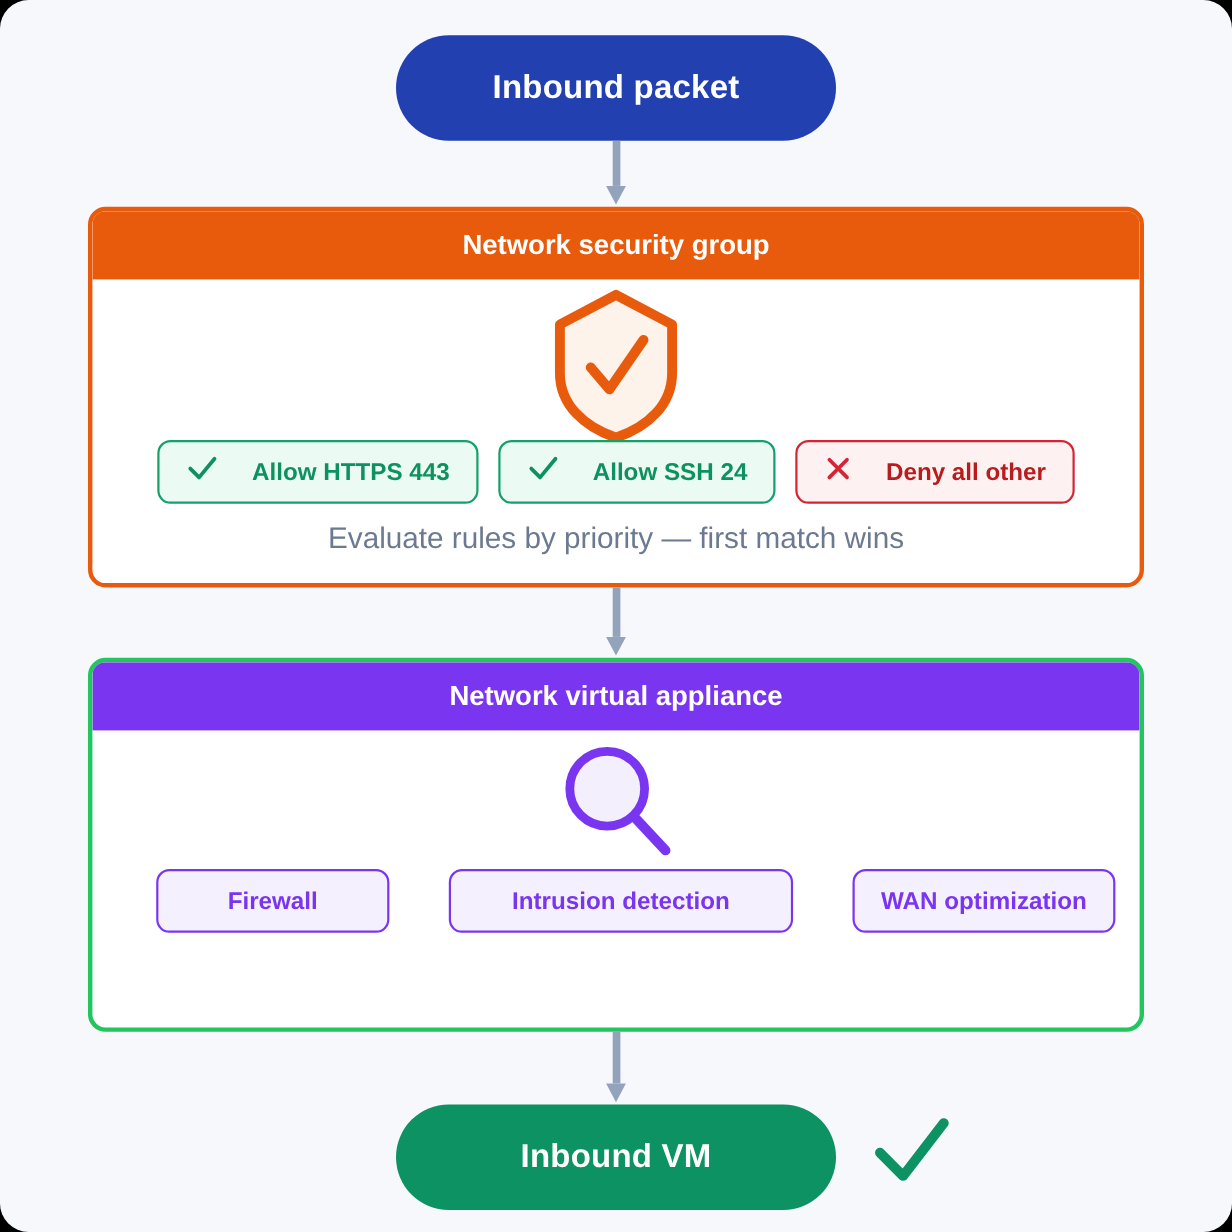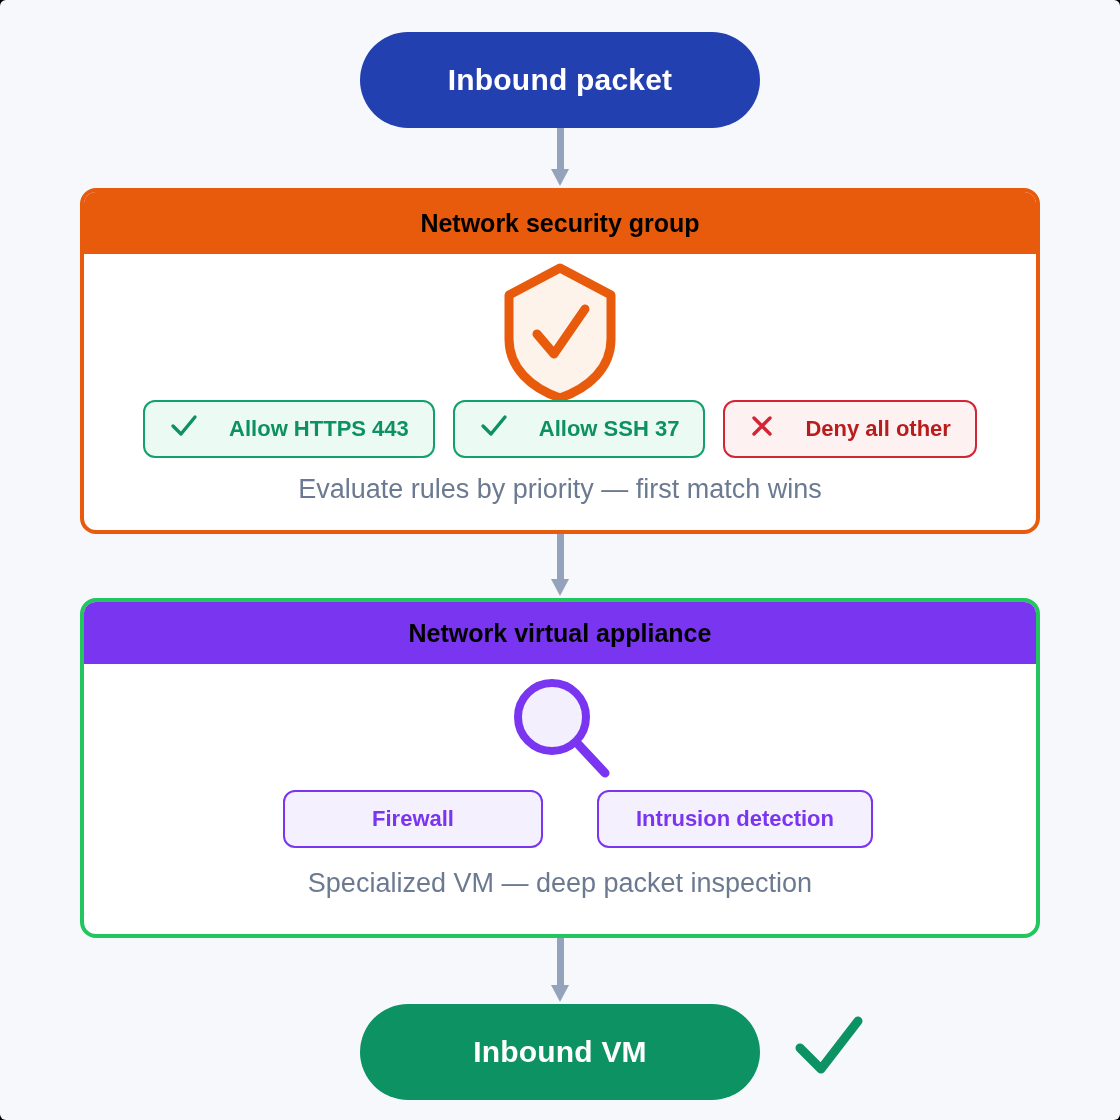--- a/index.html
+++ b/index.html
@@ -10,21 +10,21 @@
   body {
     width: 1120px;
     height: 1120px;
     font-family: "Liberation Sans", sans-serif;
   }
   .page {
     position: relative;
     width: 1120px;
     height: 1120px;
     background: #F7F8FC;
-    border-radius: 6px;
+    border-radius: 26px;
     overflow: hidden;
     box-sizing: border-box;
   }
 
   
   .pill {
     position: absolute;
     display: flex;
     align-items: center;
     justify-content: center;
@@ -100,21 +100,21 @@
   .card-nva {
     top: 598px;
     height: 340px;
     border: 4px solid #22c55e;
   }
   .card-header {
     height: 62px;
     display: flex;
     align-items: center;
     justify-content: center;
-    color: #000000;
+    color: #ffffff;
     font-size: 25px;
     font-weight: bold;
   }
   .card-nsg .card-header { background: #E85A0C; }
   .card-nva .card-header { background: #7A35F0; }
 
   .card-body {
     position: relative;
     height: calc(100% - 62px);
   }
@@ -163,21 +163,21 @@
     color: #b91c1c;
   }
   .chip-nva {
     background: #F5F0FE;
     border: 2px solid #7A35F0;
     color: #7A35F0;
     justify-content: center;
     margin-left: 36px;
   }
   .chip-firewall { width: 260px; }
-  .chip-ids { width: 276px; }
+  .chip-ids { width: 392px; }
   .chip-wan { width: 262px; }
 
   .caption {
     text-align: center;
     color: #6B7A90;
     font-size: 27px;
     margin-top: 16px;
   }
   .caption-nva { margin-top: 20px; }
 
@@ -225,21 +225,21 @@
           </span>
           <span>Allow HTTPS 443</span>
         </div>
 
         <div class="chip chip-allow">
           <span>
             <svg width="30" height="26" viewBox="0 0 30 26" fill="none">
               <path d="M4 13 L12 21 L26 4" stroke="#0E9160" stroke-width="3.4" stroke-linecap="round" stroke-linejoin="round" fill="none"></path>
             </svg>
           </span>
-          <span>Allow SSH 37</span>
+          <span>Allow SSH 24</span>
         </div>
 
         <div class="chip chip-deny">
           <span>
             <svg width="26" height="26" viewBox="0 0 26 26" fill="none">
               <path d="M5 5 L21 21 M21 5 L5 21" stroke="#D32535" stroke-width="3.4" stroke-linecap="round" fill="none"></path>
             </svg>
           </span>
           <span>Deny all other</span>
         </div>
@@ -269,23 +269,25 @@
         </span>
       </div>
 
       <div class="chip-row">
         <div class="chip chip-nva chip-firewall">
           <span>Firewall</span>
         </div>
         <div class="chip chip-nva chip-ids">
           <span>Intrusion detection</span>
         </div>
+        <div class="chip chip-nva chip-wan">
+          <span>WAN optimization</span>
+        </div>
       </div>
 
-      <div class="caption caption-nva">Specialized VM — deep packet inspection</div>
     </div>
   </div>
 
   <div class="arrow arrow-3">
     <div class="stem"></div>
     <div class="head"></div>
   </div>
 
   <div class="pill pill-target">
     <span>Inbound VM</span>

